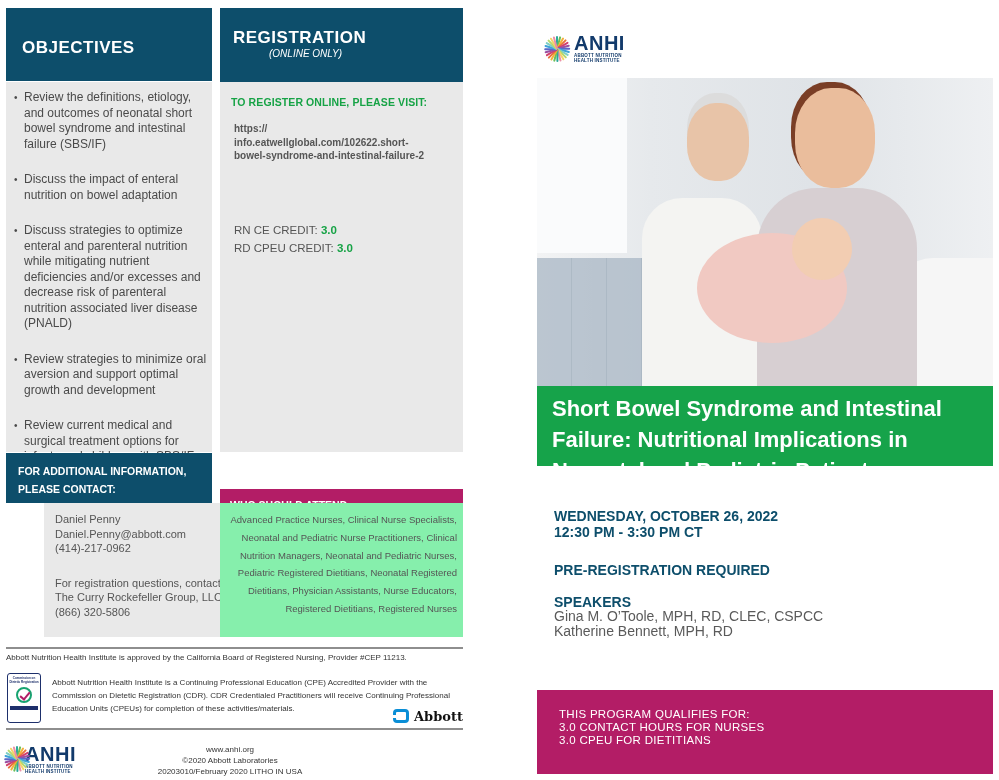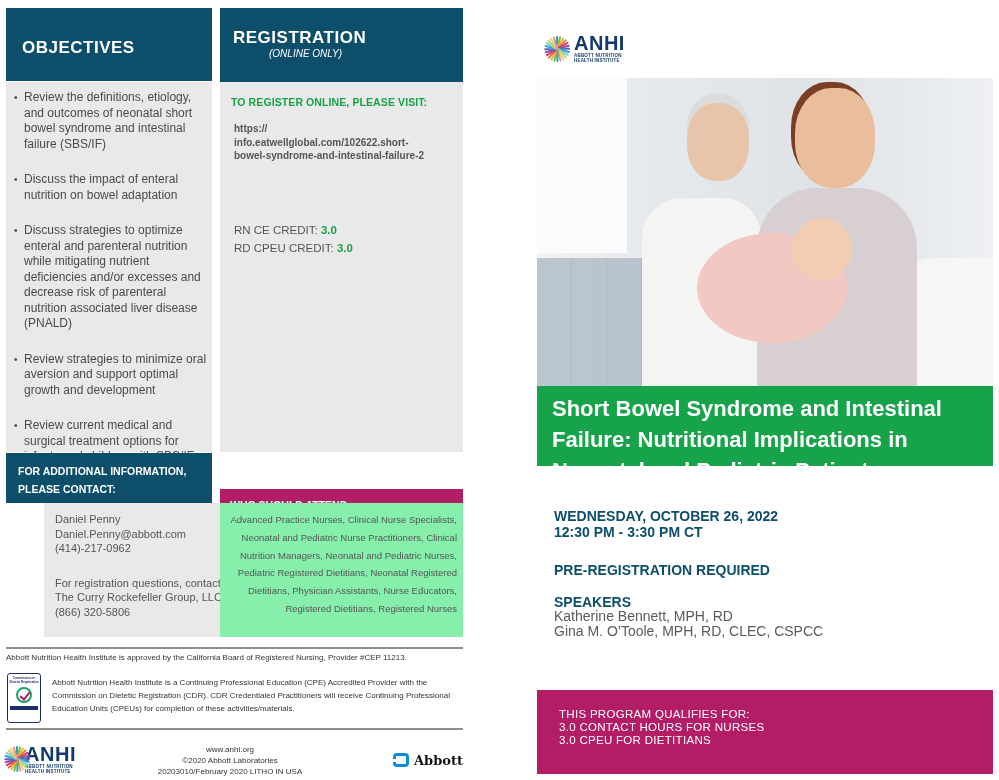--- a/index.html
+++ b/index.html
@@ -46,21 +46,21 @@
   #cbrn { left: 6px; top: 653px; font-size: 8px; color: #333; white-space: nowrap; }
   #cdr-badge { left: 7px; top: 673px; width: 34px; height: 50px; border: 1.5px solid #1d2f6b; border-radius: 3px; background: #fff; }
   #cdr-badge .t { font-size: 3px; color: #1d2f6b; text-align: center; margin-top: 3px; line-height: 3.5px; font-weight: bold; }
   #cdr-badge .check { width: 16px; height: 16px; border: 2px solid #17a370; border-radius: 50%; margin: 3px auto 0; position: relative; }
   #cdr-badge .check:after { content: ""; position: absolute; left: 4px; top: 1px; width: 4px; height: 8px; border: solid #b31d66; border-width: 0 2px 2px 0; transform: rotate(40deg); }
   #cdr-badge .bar { background: #1d2f6b; height: 4px; margin: 3px 2px 0; }
   #cdr-text { left: 52px; top: 676px; width: 412px; font-size: 8px; color: #333; line-height: 13px; }
 
   #anhi-foot { left: 4px; top: 745px; width: 72px; height: 28px; }
   #foot-center { left: 140px; top: 744px; width: 180px; text-align: center; font-size: 8px; color: #333; line-height: 11px; }
-  #abbott-logo { left: 393px; top: 750px; height: 20px; display: flex; align-items: center; }
+  #abbott-logo { left: 393px; top: 706px; height: 20px; display: flex; align-items: center; }
   #abbott-logo .mark { width: 16px; height: 14px; border: 3px solid #0a8ed6; border-radius: 4px; margin-right: 5px; position: relative; }
   #abbott-logo .mark:before { content: ""; position: absolute; left: -3px; top: 3px; width: 10px; height: 3px; background: #fff; }
   #abbott-logo .word { font-family: "DejaVu Serif", serif; font-weight: bold; font-size: 13px; color: #111; }
 
   
   .anhi { display: flex; align-items: center; }
   .anhi .burst { position: relative; width: 26px; height: 26px; margin-right: 4px; }
   .anhi .burst span { position: absolute; left: 12px; top: 0; width: 2.4px; height: 13px; transform-origin: 1.2px 13px; border-radius: 1px; }
   .anhi .word { display: flex; flex-direction: column; }
   .anhi .word .big { font-size: 20px; font-weight: bold; color: #123a6b; line-height: 19px; letter-spacing: 0.5px; }
@@ -267,21 +267,21 @@
 <div id="title-box" class="abs">Short Bowel Syndrome and Intestinal Failure:  Nutritional Implications in Neonatal and Pediatric Patients</div>
 
 <div id="event-date" class="abs navy">
   <div>WEDNESDAY, OCTOBER 26, 2022</div>
   <div>12:30 PM - 3:30 PM CT</div>
 </div>
 
 <div id="prereg" class="abs navy">PRE-REGISTRATION REQUIRED</div>
 <div id="speakers-label" class="abs navy">SPEAKERS</div>
 <div id="speakers" class="abs">
+  <div>Gina M. O’Toole, MPH, RD, CLEC, CSPCC</div>
   <div>Katherine Bennett, MPH, RD</div>
-  <div>Gina M. O’Toole, MPH, RD, CLEC, CSPCC</div>
 </div>
 
 <div id="qualifies" class="abs">
   <div>THIS PROGRAM QUALIFIES FOR:</div>
   <div>3.0 CONTACT HOURS FOR NURSES</div>
   <div>3.0 CPEU FOR DIETITIANS</div>
 </div>
 
 </body></html>

